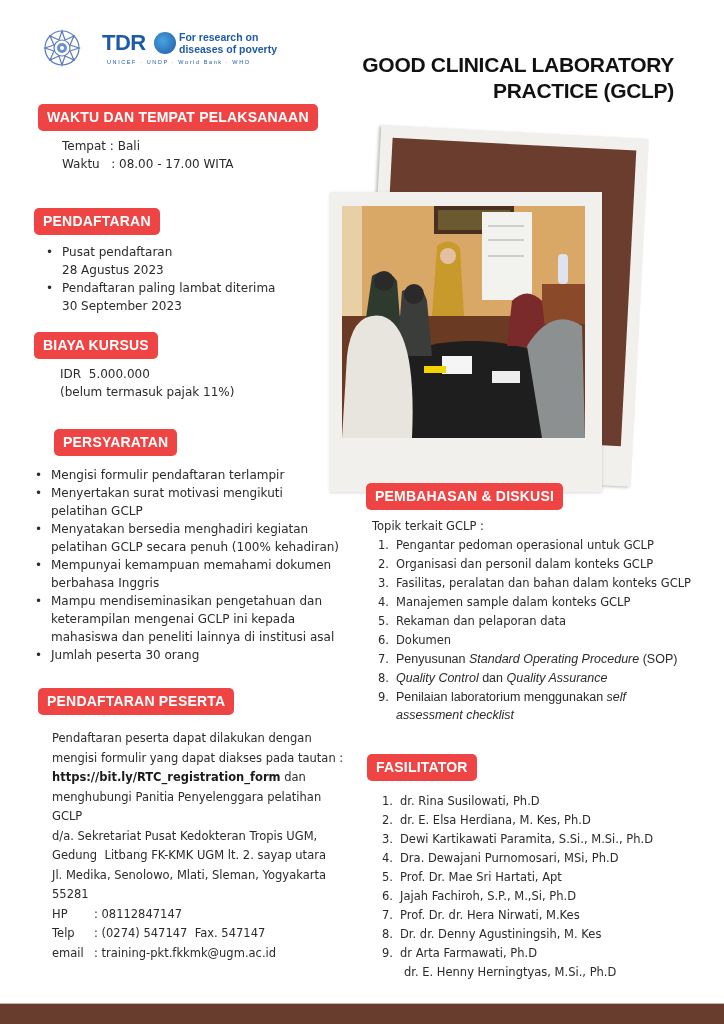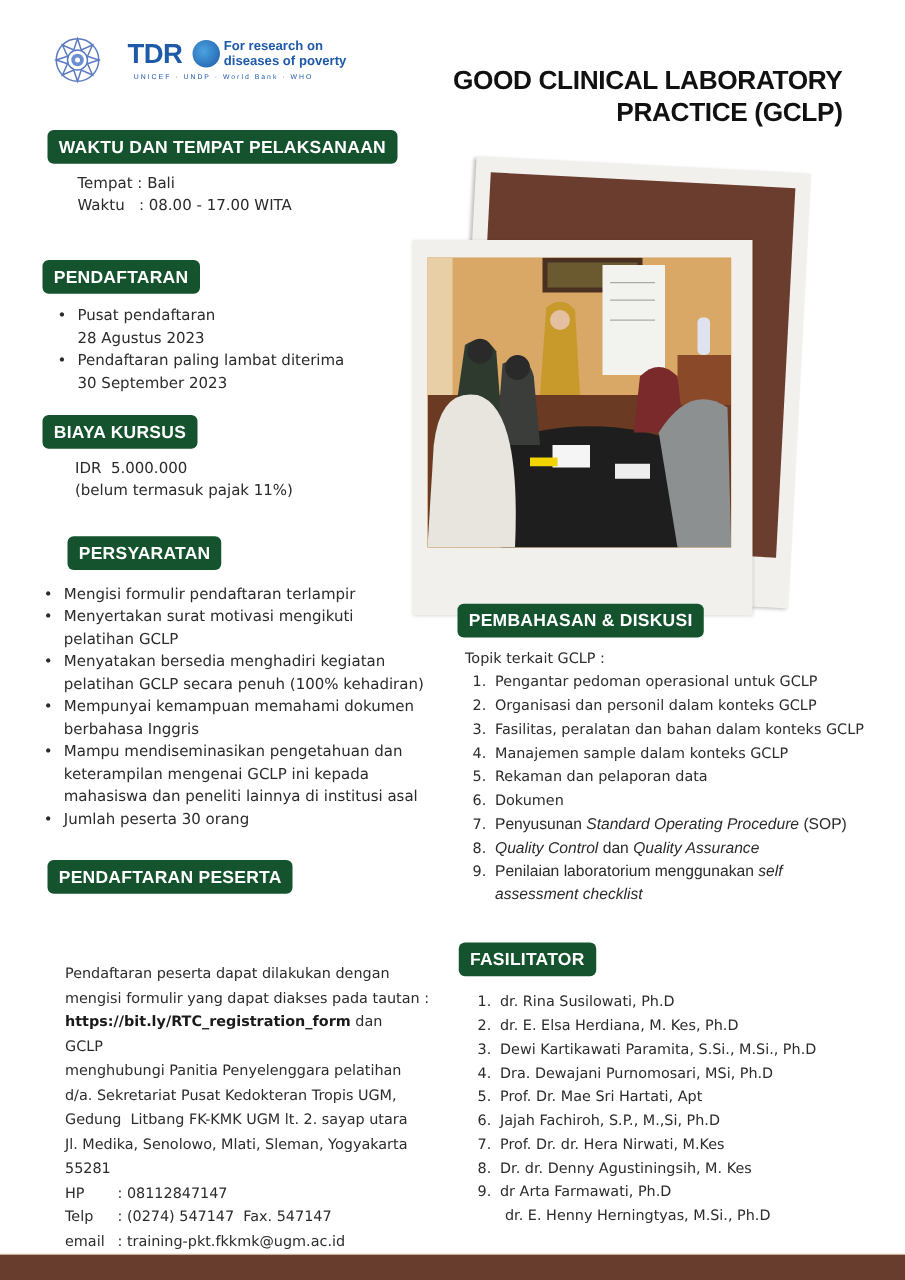--- a/index.html
+++ b/index.html
@@ -16,21 +16,21 @@
   .tdr-tag { position: absolute; left: 77px; top: 1px; font-family: "Liberation Sans", sans-serif; font-weight: bold; font-size: 10.5px; line-height: 12px; color: #1e5aa8; white-space: nowrap; }
   .tdr-sponsors { position: absolute; left: 5px; top: 29px; font-family: "Liberation Sans", sans-serif; font-size: 5.5px; letter-spacing: 1.6px; color: #1e5aa8; white-space: nowrap; }
 
   
   .title { right: 50px; top: 52px; text-align: right; font-family: "Liberation Sans", sans-serif; font-weight: bold; }
   .title .l1 { font-size: 21px; color: #6b3d2e; line-height: 26px; }
   .title .l2 { font-size: 21px; color: #111; line-height: 26px; letter-spacing: -0.3px; }
   .title .l3 { font-size: 21px; color: #111; line-height: 26px; letter-spacing: -0.3px; }
 
   
-  .sec-head { background: #14532d; color: #fff; font-family: "Liberation Sans", sans-serif; font-weight: bold; font-size: 14px; padding: 0 9px; height: 27px; line-height: 27px; border-radius: 5px; white-space: nowrap; letter-spacing: 0.2px; }
+  .sec-head { background: #ef4444; color: #fff; font-family: "Liberation Sans", sans-serif; font-weight: bold; font-size: 14px; padding: 0 9px; height: 27px; line-height: 27px; border-radius: 5px; white-space: nowrap; letter-spacing: 0.2px; }
 
   .txt { font-family: "DejaVu Sans", sans-serif; font-size: 12px; line-height: 18px; color: #2b2b2b; white-space: nowrap; }
   .txt-sm { font-size: 11.5px; }
 
   ul.bul { list-style: none; }
   ul.bul li { position: relative; padding-left: 18px; font-size: 12px; line-height: 18px; white-space: nowrap; }
   ul.bul li::before { content: "•"; position: absolute; left: 2px; top: 0; }
 
   ol.num { list-style: none; }
   ol.num li { position: relative; padding-left: 18px; font-size: 11.5px; line-height: 19px; white-space: nowrap; }
@@ -122,28 +122,28 @@
       <div>Mampu mendiseminasikan pengetahuan dan</div>
       <div>keterampilan mengenai GCLP ini kepada</div>
       <div>mahasiswa dan peneliti lainnya di institusi asal</div>
     </li>
     <li>
       <div>Jumlah peserta 30 orang</div>
     </li>
   </ul>
 
 <div class="abs sec-head" style="left:38px; top:688px;">PENDAFTARAN PESERTA</div>
-<div class="abs" style="left:52px; top:729px; line-height:19.5px;margin-top:40px;">
+<div class="abs" style="left:52px; top:729px; line-height:19.5px;">
   <div class="txt txt-sm" style="line-height:19.5px;">Pendaftaran peserta dapat dilakukan dengan</div>
   <div class="txt txt-sm" style="line-height:19.5px;">mengisi formulir yang dapat diakses pada tautan :</div>
   <div class="txt txt-sm" style="line-height:19.5px;">
     <a style="font-weight:bold; color:#1a1a1a; text-decoration:none;">https://bit.ly/RTC_registration_form</a><span> dan</span>
   </div>
+  <div class="txt txt-sm" style="line-height:19.5px;">menghubungi Panitia Penyelenggara pelatihan</div>
   <div class="txt txt-sm" style="line-height:19.5px;">GCLP</div>
-  <div class="txt txt-sm" style="line-height:19.5px;">menghubungi Panitia Penyelenggara pelatihan</div>
   <div class="txt txt-sm" style="line-height:19.5px;">d/a. Sekretariat Pusat Kedokteran Tropis UGM,</div>
   <div class="txt txt-sm" style="line-height:19.5px; white-space:pre;">Gedung  Litbang FK-KMK UGM lt. 2. sayap utara</div>
   <div class="txt txt-sm" style="line-height:19.5px;">Jl. Medika, Senolowo, Mlati, Sleman, Yogyakarta</div>
   <div class="txt txt-sm" style="line-height:19.5px;">55281</div>
   <div class="txt txt-sm" style="line-height:19.5px; display:flex;">
     <span style="width:42px;">HP</span>
     <span>: 08112847147</span>
   </div>
   <div class="txt txt-sm" style="line-height:19.5px; display:flex;">
     <span style="width:42px;">Telp</span>

